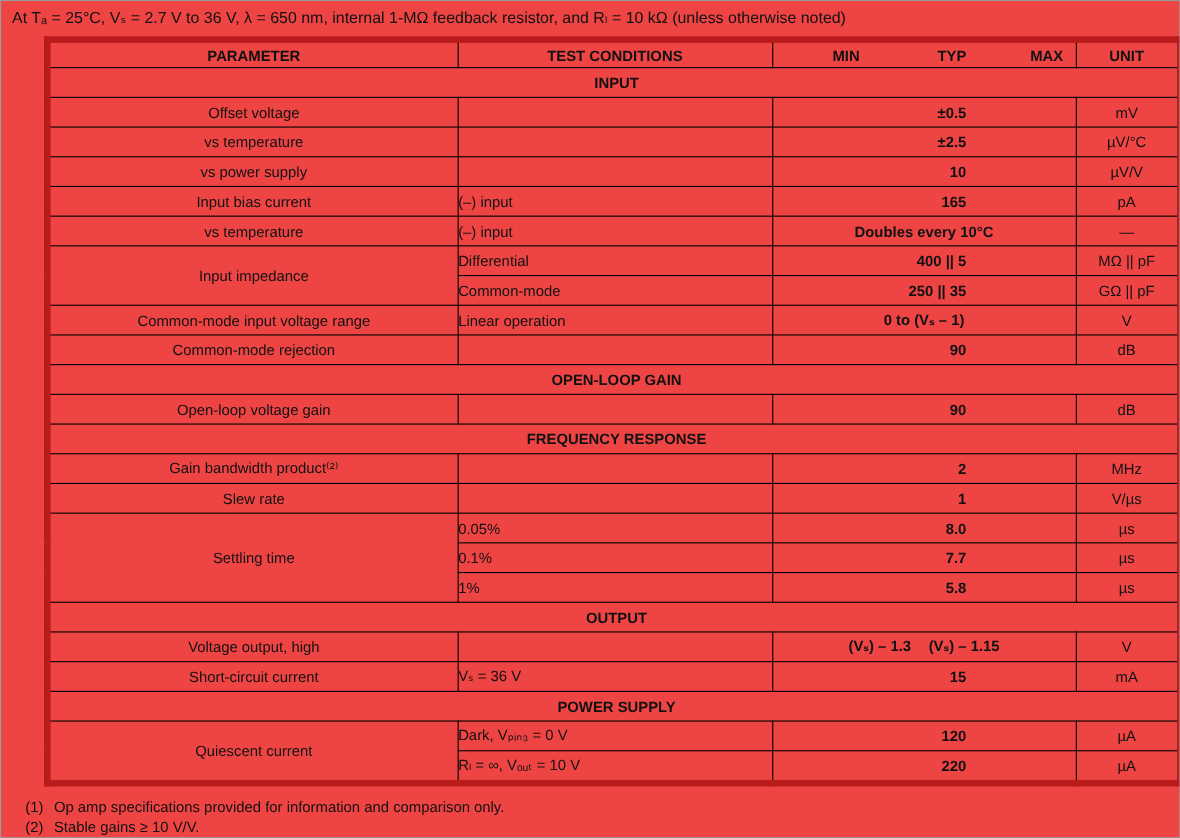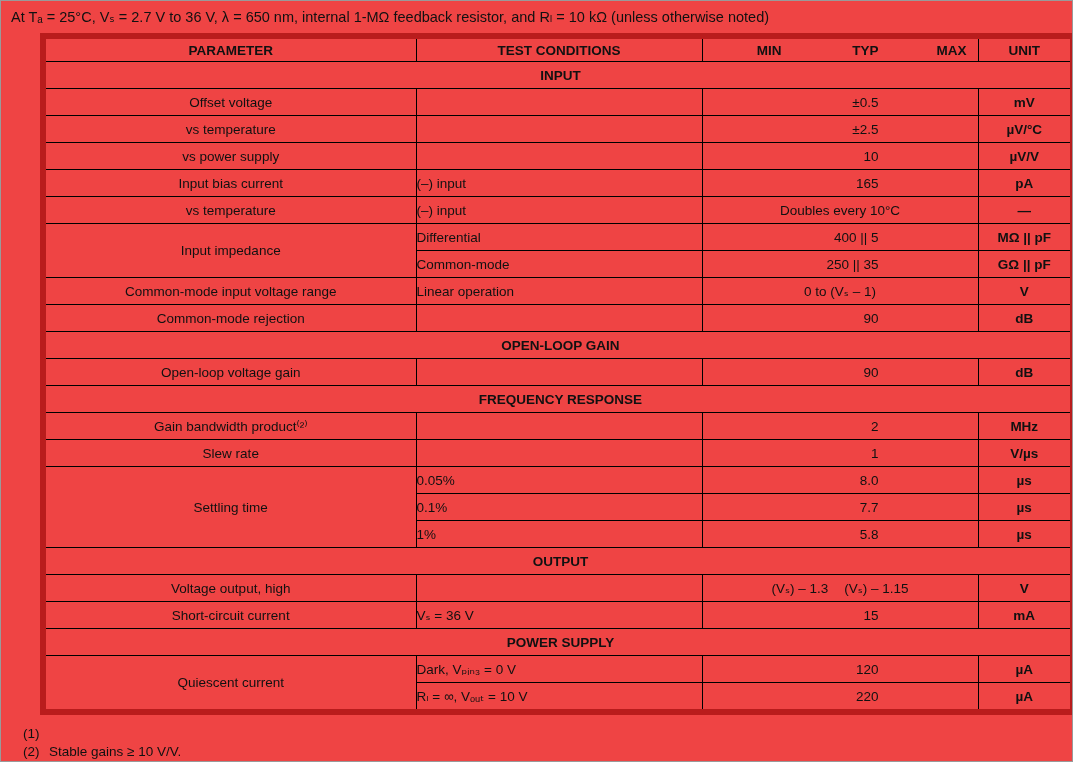--- a/index.html
+++ b/index.html
@@ -36,30 +36,30 @@
   }
   table.spec thead th { height: 22px; font-weight: bold; text-align: center; }
   tr.section td {
     font-weight: bold;
     text-align: center;
     padding-left: 5px;
     font-size: 13.5px;
   }
   td.param { text-align: center; padding-left: 95px; }
   td.cond  { text-align: left; padding-left: 6px; }
-  td.vals, th.vals-h { font-weight: normal; }
+  td.vals, th.vals-h { font-weight: bold; }
   .vgrid {
     display: grid;
     grid-template-columns: 89px 97px 88px;
     align-items: center;
   }
   .vgrid span { text-align: right; padding-right: 10px; white-space: nowrap; }
   .vcenter { text-align: center; white-space: nowrap; }
   .vpair { display: flex; justify-content: center; gap: 16px; white-space: nowrap; }
-  td.unit { text-align: center; font-weight: bold; }
+  td.unit { text-align: center; }
   .footnotes { margin: 10px 0 0 12px; font-size: 13.5px; }
   .fn { display: flex; line-height: 18px; }
   .fn-num { width: 26px; flex: 0 0 26px; }
 </style>
 </head>
 <body>
 
 <div class="page">
 
   <div class="cond-line">At Tₐ = 25°C, Vₛ = 2.7 V to 36 V, λ = 650 nm, internal 1-MΩ feedback resistor, and Rₗ = 10 kΩ (unless otherwise noted)</div>
@@ -340,20 +340,21 @@
         </td>
         <td class="unit">µA</td>
       </tr>
 
     </tbody>
   </table>
 
   <div class="footnotes">
     <div class="fn">
       <span class="fn-num">(1)</span>
+      <span>Op amp specifications provided for information and comparison only.</span>
     </div>
     <div class="fn">
       <span class="fn-num">(2)</span>
       <span>Stable gains ≥ 10 V/V.</span>
     </div>
   </div>
 
 </div>
 
 </body></html>

